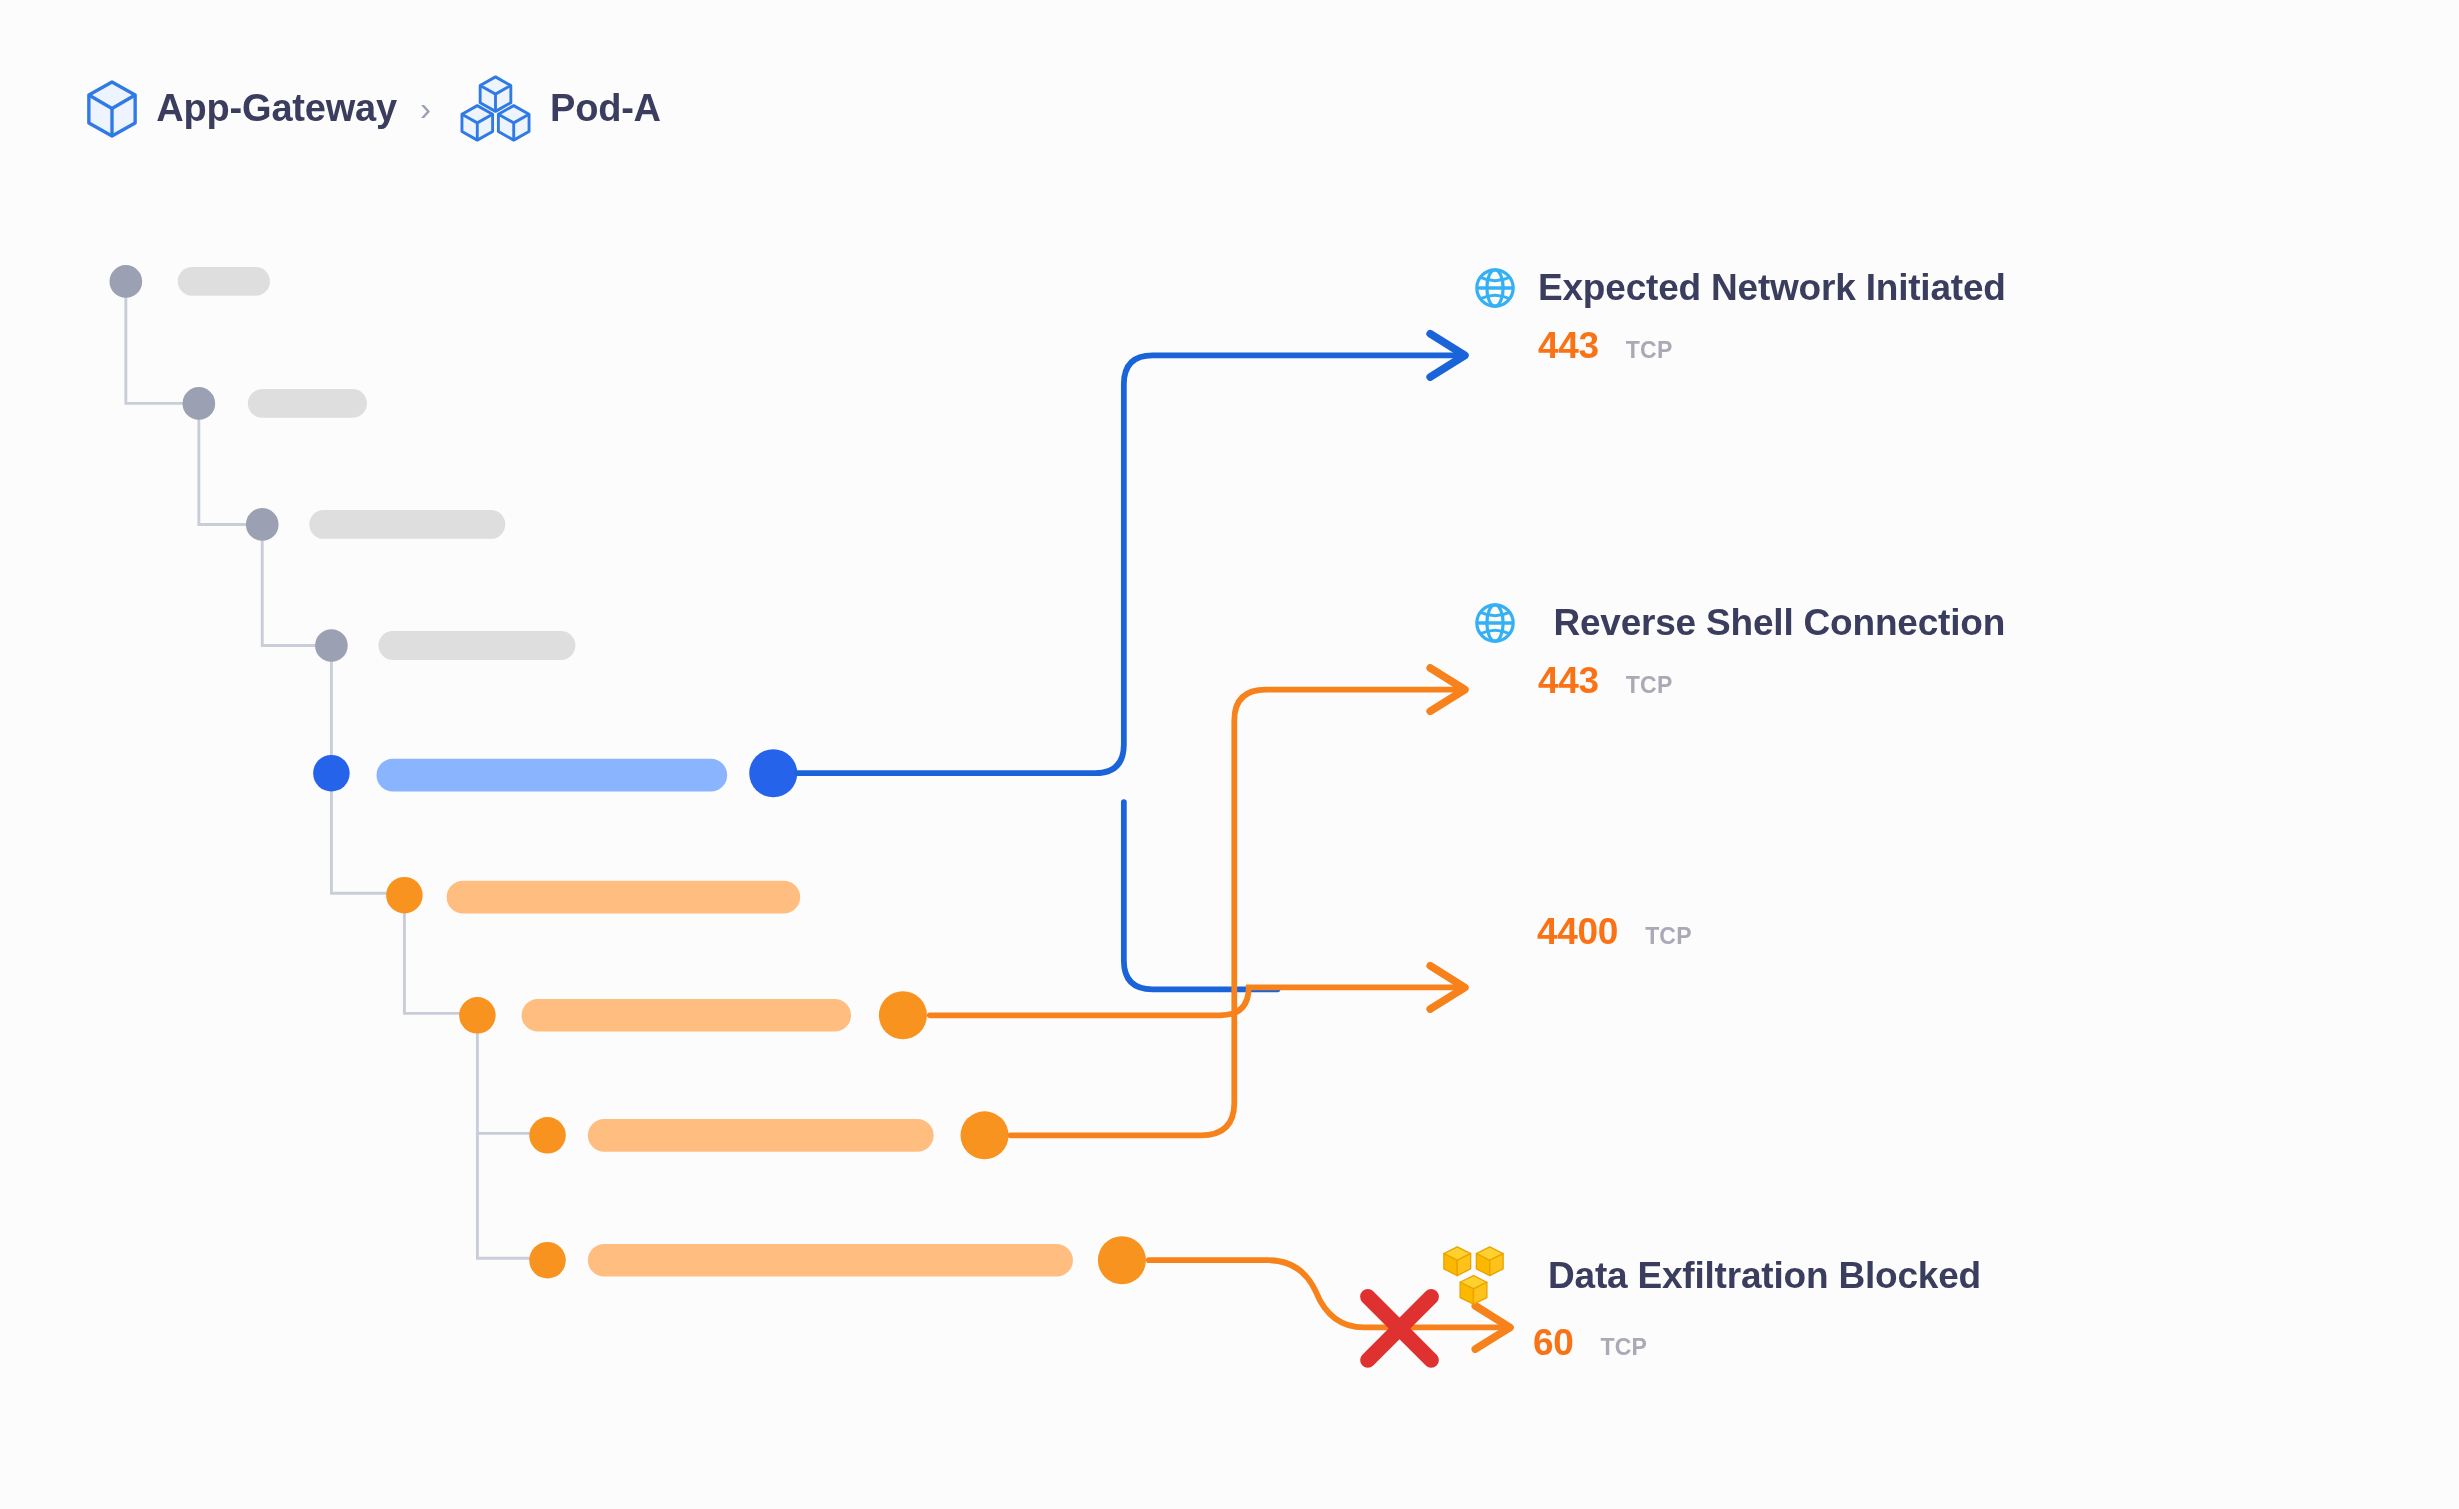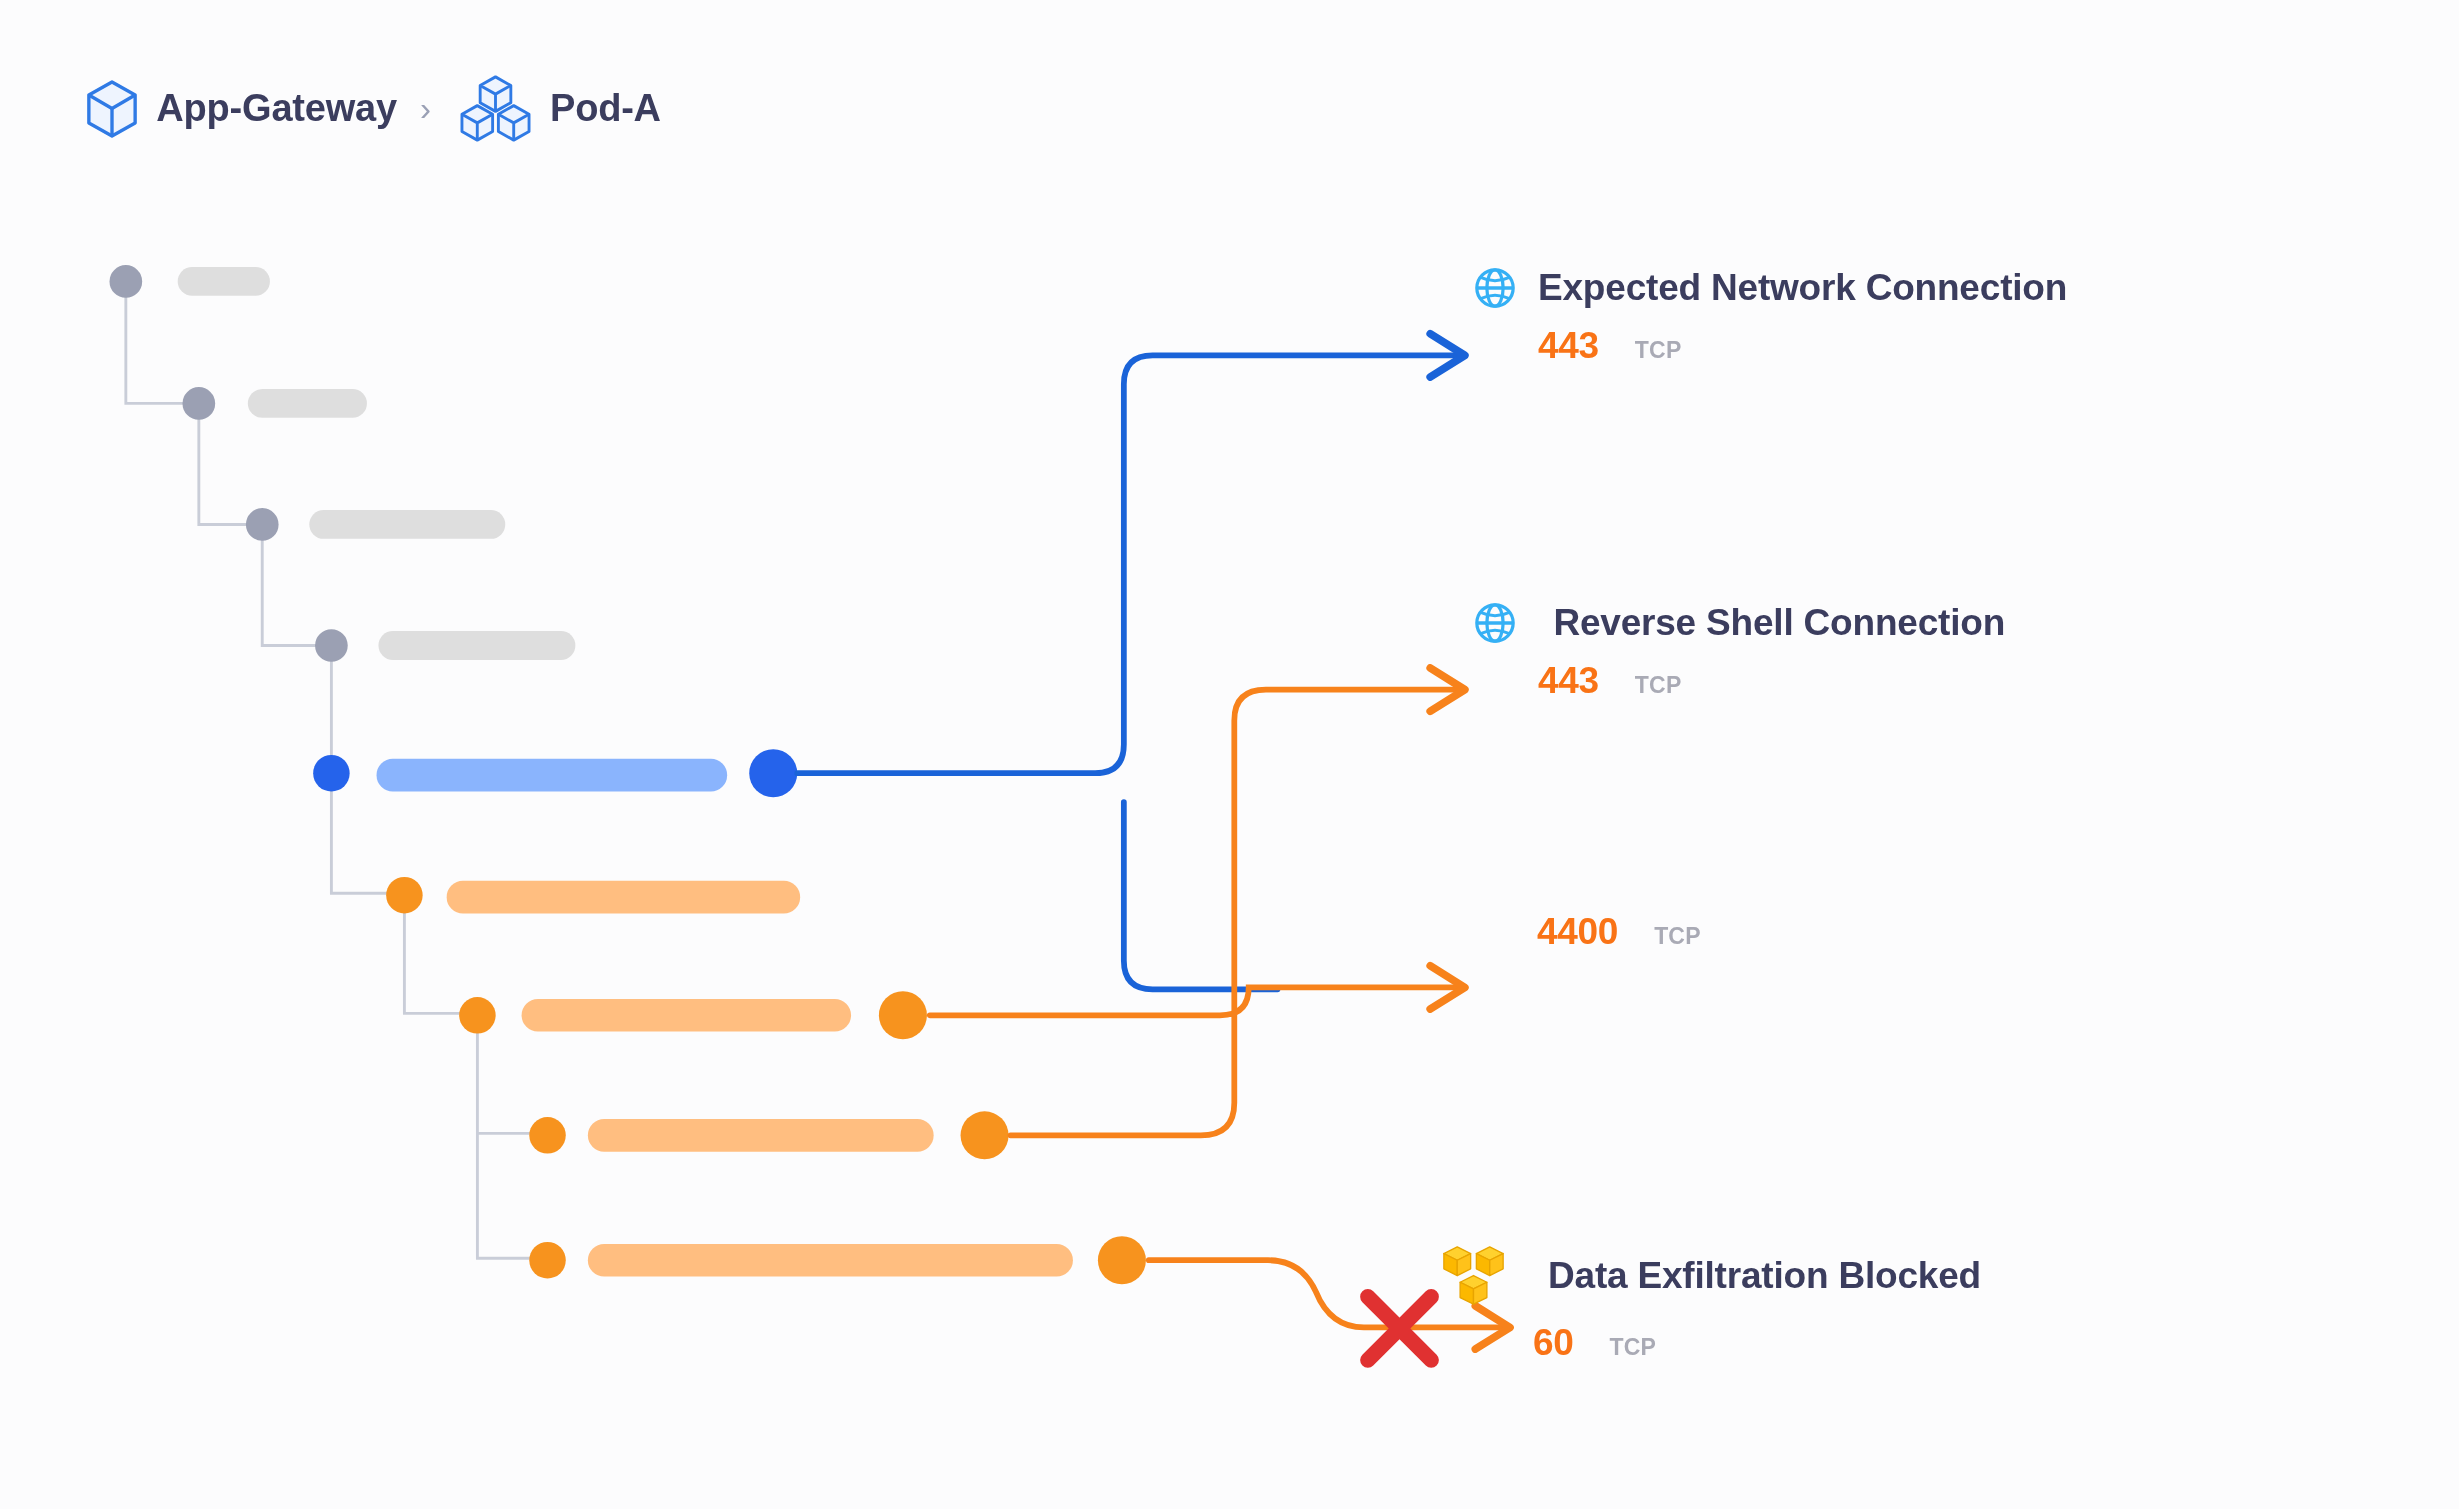--- a/index.html
+++ b/index.html
@@ -70,21 +70,21 @@
   .event-title {
     font-size: 37px;
     font-weight: bold;
     color: #3b3d5e;
     white-space: nowrap;
     letter-spacing: -0.2px;
   }
   .event-meta {
     display: flex;
     align-items: baseline;
-    gap: 36px;
+    gap: 27px;
     margin-top: 9.6px;
   }
   .event-port {
     font-size: 37px;
     font-weight: bold;
     color: #f97316;
     letter-spacing: -0.3px;
   }
   .event-proto {
     font-size: 23px;
@@ -220,21 +220,21 @@
     <div class="event-head">
       <span class="ico">
         <svg width="44" height="44" viewBox="0 0 46 46">
           <circle cx="23" cy="23" r="19" fill="none" stroke="#35b0f5" stroke-width="3.4"></circle>
           <ellipse cx="23" cy="23" rx="8.5" ry="19" fill="none" stroke="#35b0f5" stroke-width="3.4"></ellipse>
           <line x1="4" y1="23" x2="42" y2="23" stroke="#35b0f5" stroke-width="3.4"></line>
           <path d="M8 12 Q23 19 38 12" fill="none" stroke="#35b0f5" stroke-width="3.2"></path>
           <path d="M8 34 Q23 27 38 34" fill="none" stroke="#35b0f5" stroke-width="3.2"></path>
         </svg>
       </span>
-      <span class="event-title">Expected Network Connection</span>
+      <span class="event-title">Expected Network Initiated</span>
     </div>
     <div class="event-meta" style="margin-left:65px;">
       <span class="event-port">443</span>
       <span class="event-proto">TCP</span>
     </div>
   </div>
 
   <div class="event" style="left:1473px; top:596px;">
     <div class="event-head">
       <span class="ico">

